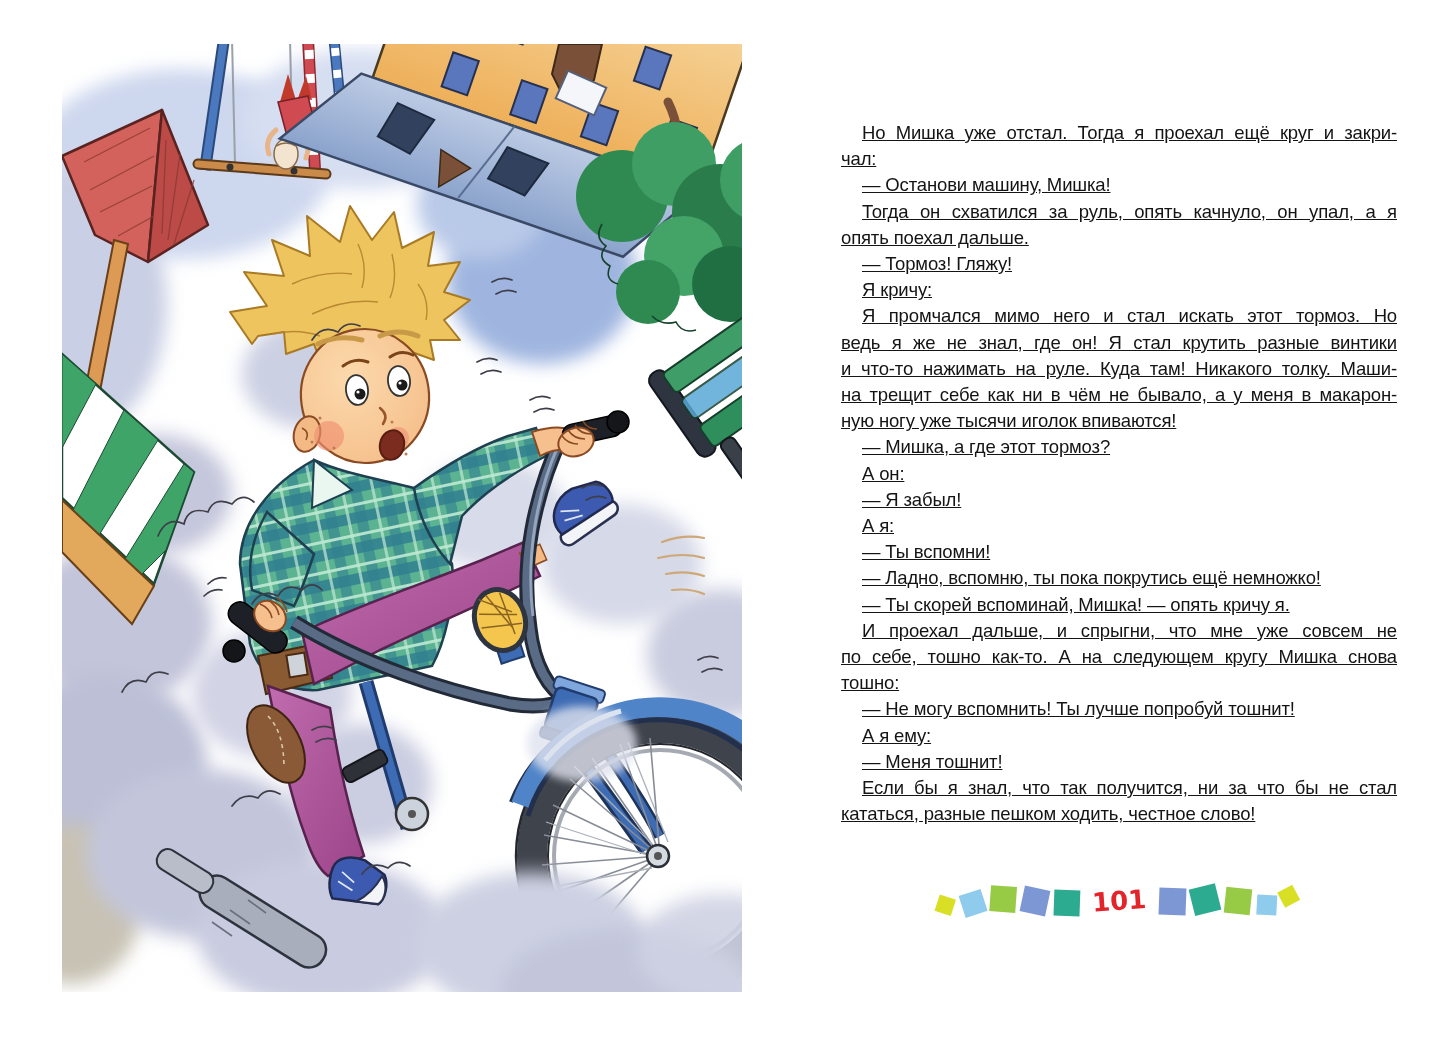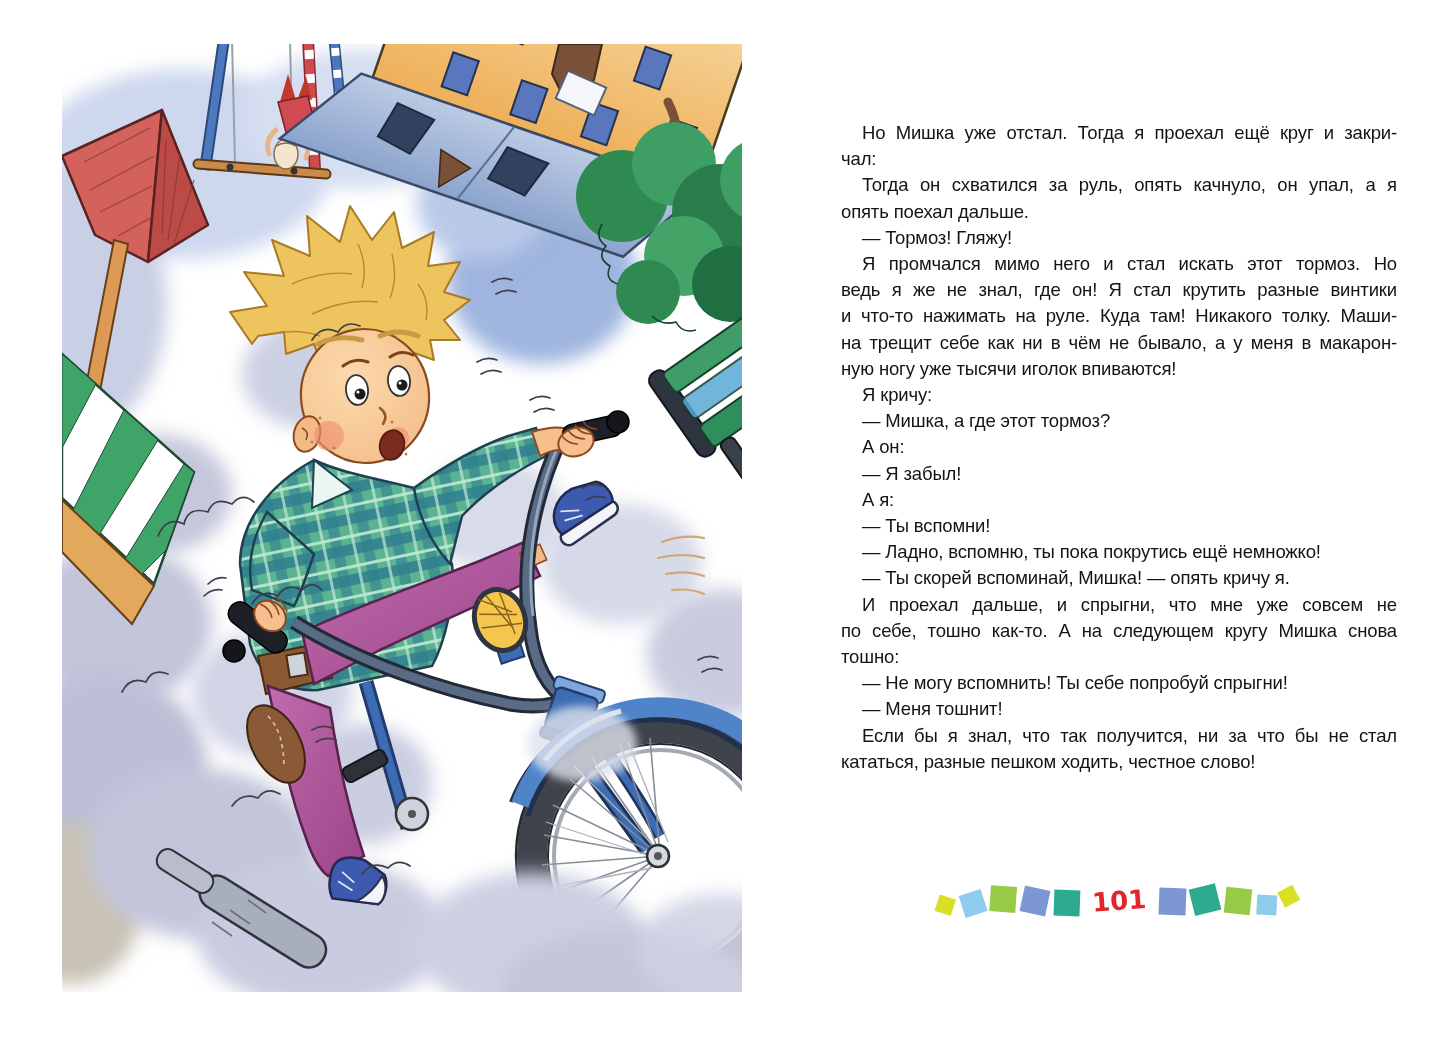--- a/index.html
+++ b/index.html
@@ -7,21 +7,21 @@
        font-family:"Liberation Sans",sans-serif;}
 
   
   .illustration{position:absolute;left:62px;top:44px;width:680px;height:948px;}
   .illustration svg{display:block;width:100%;height:100%;}
 
   
   .text-col{position:absolute;left:841px;top:120px;width:556px;
             font-size:18.5px;line-height:26.2px;color:#141414;
             letter-spacing:-0.15px;}
-  .para{margin:0;}
+  .para{margin:0;text-decoration:underline;}
   .line{text-align:justify;text-align-last:justify;}
   .line.last{text-align-last:left;}
   .line.first{text-indent:21px;}
 
   
   .footer{position:absolute;left:841px;top:878px;width:556px;height:46px;
           display:flex;align-items:center;justify-content:center;}
   .sq-group{display:flex;align-items:center;gap:6px;}
   .sq{display:inline-block;flex:0 0 auto;}
   .page-number{font-family:"DejaVu Sans",sans-serif;font-weight:bold;
@@ -355,37 +355,40 @@
   </g>
 </svg>
 </div>
 
 <div class="text-col">
     <div class="para">
       <div class="line first">Но Мишка уже отстал. Тогда я проехал ещё круг и закри-</div>
       <div class="line last">чал:</div>
     </div>
     <div class="para">
+      <div class="line first last">— Останови машину, Мишка!</div>
+    </div>
+    <div class="para">
       <div class="line first">Тогда он схватился за руль, опять качнуло, он упал, а я</div>
       <div class="line last">опять поехал дальше.</div>
     </div>
     <div class="para">
       <div class="line first last">— Тормоз! Гляжу!</div>
+    </div>
+    <div class="para">
+      <div class="line first last">Я кричу:</div>
     </div>
     <div class="para">
       <div class="line first">Я промчался мимо него и стал искать этот тормоз. Но</div>
       <div class="line">ведь я же не знал, где он! Я стал крутить разные винтики</div>
       <div class="line">и что-то нажимать на руле. Куда там! Никакого толку. Маши-</div>
       <div class="line">на трещит себе как ни в чём не бывало, а у меня в макарон-</div>
       <div class="line last">ную ногу уже тысячи иголок впиваются!</div>
     </div>
     <div class="para">
-      <div class="line first last">Я кричу:</div>
-    </div>
-    <div class="para">
       <div class="line first last">— Мишка, а где этот тормоз?</div>
     </div>
     <div class="para">
       <div class="line first last">А он:</div>
     </div>
     <div class="para">
       <div class="line first last">— Я забыл!</div>
     </div>
     <div class="para">
       <div class="line first last">А я:</div>
@@ -398,21 +401,24 @@
     </div>
     <div class="para">
       <div class="line first last">— Ты скорей вспоминай, Мишка! — опять кричу я.</div>
     </div>
     <div class="para">
       <div class="line first">И проехал дальше, и спрыгни, что мне уже совсем не</div>
       <div class="line">по себе, тошно как-то. А на следующем кругу Мишка снова</div>
       <div class="line last">тошно:</div>
     </div>
     <div class="para">
-      <div class="line first last">— Не могу вспомнить! Ты себе попробуй спрыгни!</div>
+      <div class="line first last">— Не могу вспомнить! Ты лучше попробуй тошнит!</div>
+    </div>
+    <div class="para">
+      <div class="line first last">А я ему:</div>
     </div>
     <div class="para">
       <div class="line first last">— Меня тошнит!</div>
     </div>
     <div class="para">
       <div class="line first">Если бы я знал, что так получится, ни за что бы не стал</div>
       <div class="line last">кататься, разные пешком ходить, честное слово!</div>
     </div>
   </div>
 

